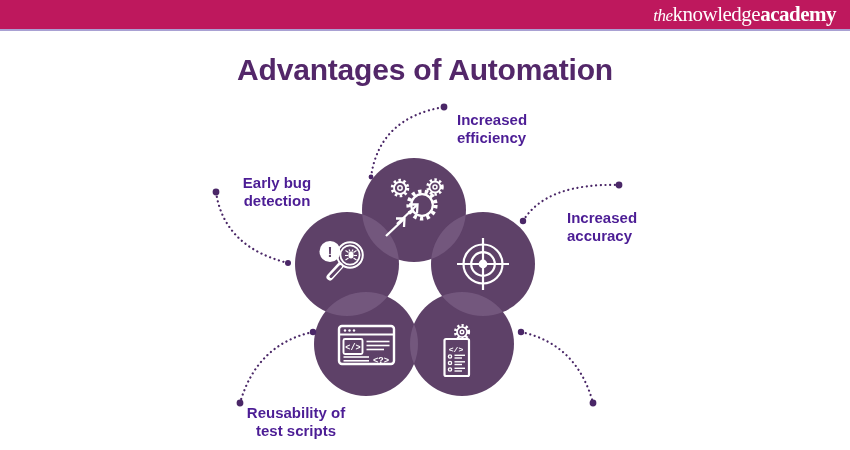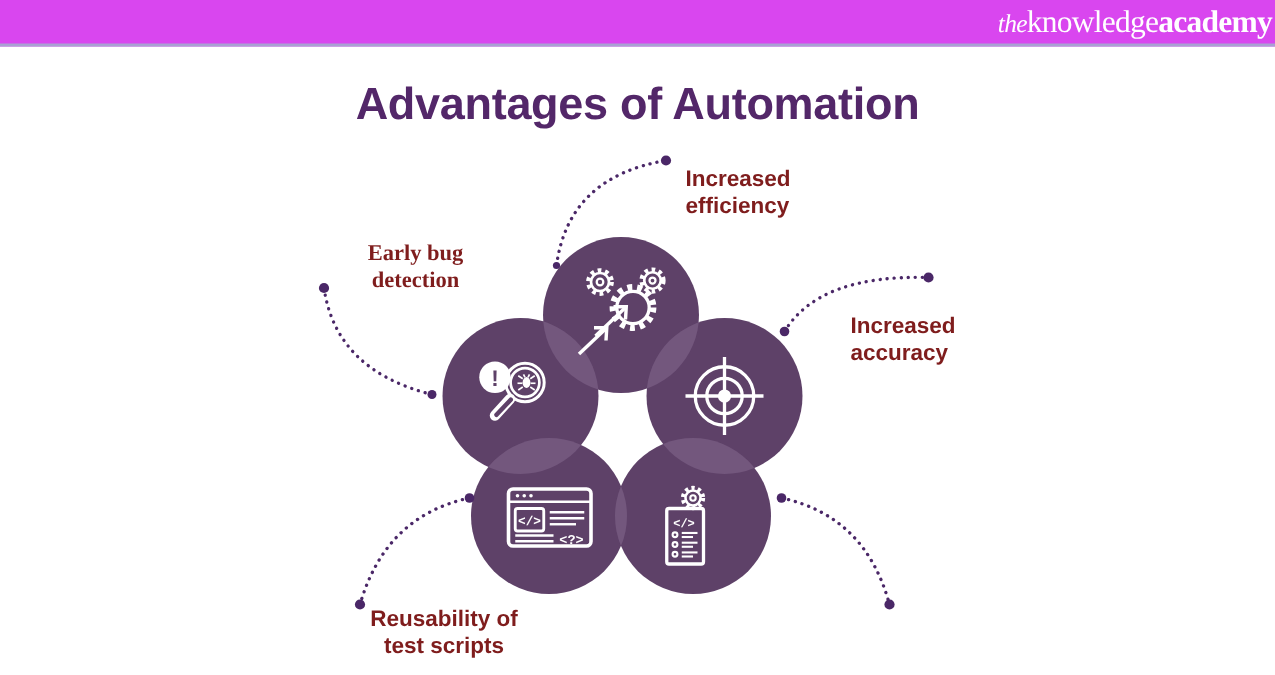--- a/index.html
+++ b/index.html
@@ -1,51 +1,51 @@
 <!DOCTYPE html>
 <html><head>
 <meta charset="utf-8">
 <style>
   html,body{margin:0;padding:0;}
   body{width:850px;height:450px;overflow:hidden;background:#ffffff;
        font-family:"Liberation Sans", sans-serif; position:relative;}
   .stage{position:absolute;inset:0;width:850px;height:450px;}
 
   
-  .header{position:absolute;left:0;top:0;width:850px;height:31px;background:#d946ef;
+  .header{position:absolute;left:0;top:0;width:850px;height:31px;background:#be185d;
           border-bottom:2px solid #A9A1D3;display:flex;align-items:center;justify-content:flex-end;
-          padding-right:2px;box-sizing:border-box;color:#ffffff;}
+          padding-right:14px;box-sizing:border-box;color:#ffffff;}
   .logo{font-family:"Liberation Serif", serif;white-space:nowrap;letter-spacing:-0.5px;line-height:1;}
   .logo .the{font-style:italic;font-size:17px;}
   .logo .knowledge{font-size:21px;}
   .logo .academy{font-size:21px;font-weight:700;}
 
   
   .title{position:absolute;left:0;top:53px;width:850px;text-align:center;
          font-size:30px;font-weight:700;color:#532769;letter-spacing:-0.2px;}
 
   
   svg.diagram{position:absolute;left:0;top:0;}
   .petal{fill:#5E4168;}
   .lens{fill:#73577D;}
   .conn{stroke:#4A2767;stroke-width:2.2;fill:none;stroke-linecap:round;stroke-dasharray:0.1 4.6;}
   .cdot{fill:#4A2767;}
   .ic{stroke:#FFFFFF;fill:none;}
   .icfill{fill:#FFFFFF;stroke:none;}
   .icontext{fill:#FFFFFF;font-family:"Liberation Mono", monospace;font-weight:700;}
 
   
-  .lbl{position:absolute;color:#7f1d1d;font-size:15px;font-weight:700;line-height:18px;
+  .lbl{position:absolute;color:#4c1d95;font-size:15px;font-weight:700;line-height:18px;
        white-space:pre-line;}
   .lbl.center{text-align:center;transform:translateX(-50%);}
   .lbl-eff{left:457px;top:111px;text-align:left;}
   .lbl-acc{left:567px;top:209px;text-align:left;}
   .lbl-cov{left:536px;top:388px;}
   .lbl-reu{left:296px;top:404px;}
-  .lbl-bug{left:277px;top:160px;font-family:Liberation Serif, serif;}
+  .lbl-bug{left:277px;top:174px;}
 </style>
 </head>
 <body>
 
 <div class="stage">
 
   <div class="header">
     <div class="logo"><span class="the">the</span><span class="knowledge">knowledge</span><span class="academy">academy</span></div>
   </div>
 

